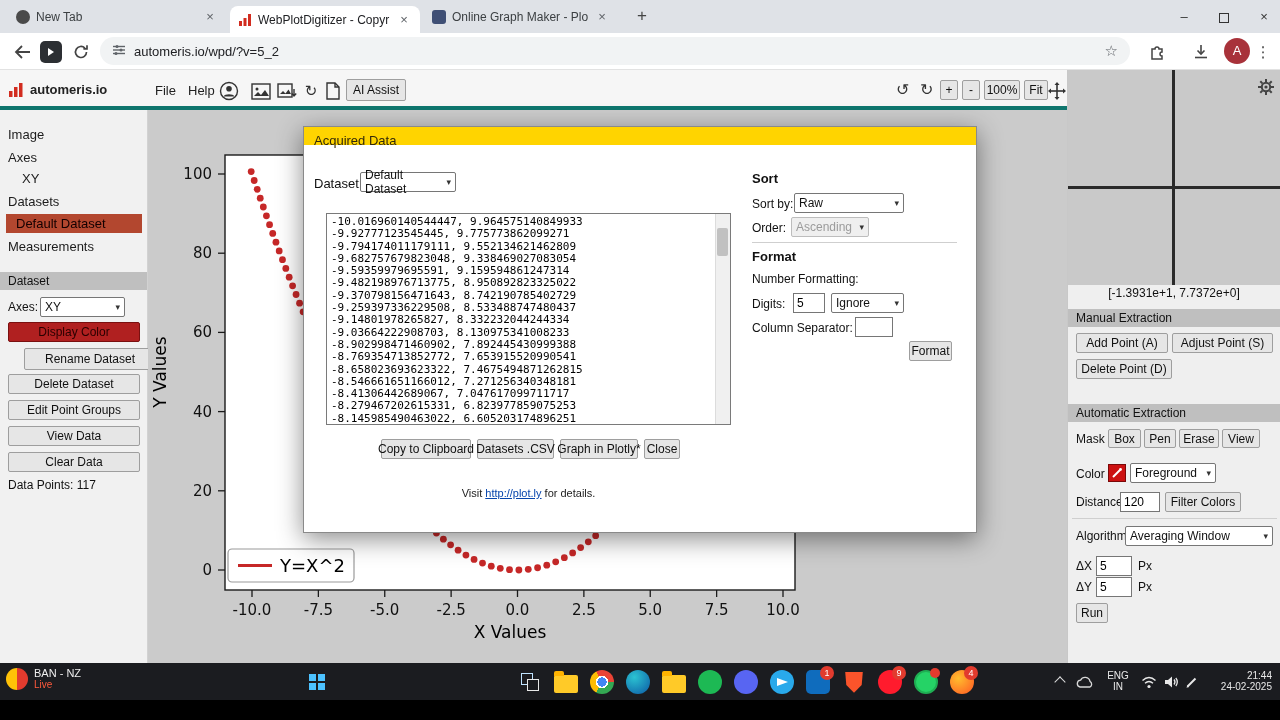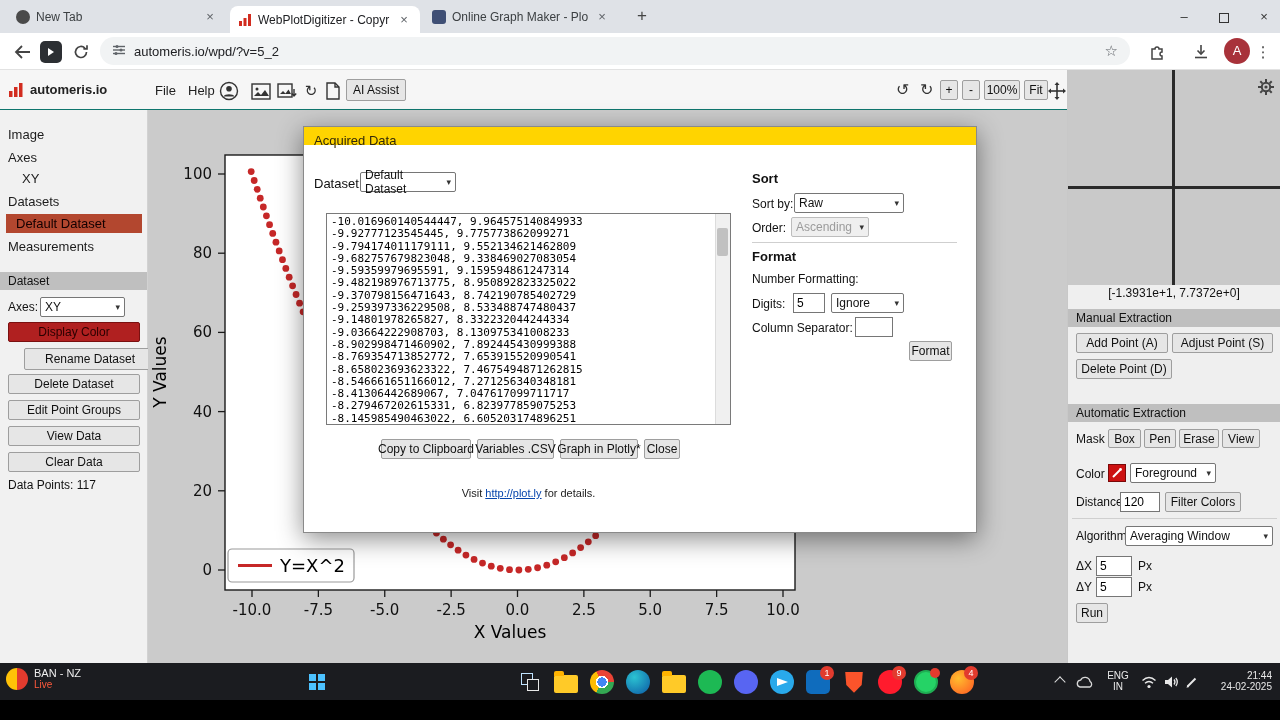--- a/index.html
+++ b/index.html
@@ -17,21 +17,21 @@
   .favicon{width:14px;height:14px;flex:0 0 auto}
   .newtab-btn{position:absolute;top:5px;width:24px;height:24px;text-align:center;line-height:22px;font-size:17px;color:#444;border-radius:50%}
   .wctl{position:absolute;top:0;height:33px;width:40px;text-align:center;line-height:33px;color:#333;font-size:13px}
   .btoolbar{left:0;top:33px;width:1280px;height:37px;background:#fff;border-bottom:1px solid #e2e2e2}
   .navico{position:absolute;top:8px;width:22px;height:22px;display:flex;align-items:center;justify-content:center}
   .urlbar{position:absolute;left:100px;top:4px;width:1030px;height:28px;background:#f1f3f4;border-radius:14px;display:flex;align-items:center;padding:0 12px;font-size:13px;color:#202124}
   .urlbar .url{flex:1;margin-left:8px}
   .avatar{position:absolute;left:1224px;top:5px;width:26px;height:26px;border-radius:50%;background:#a8323a;color:#fff;font-size:13px;text-align:center;line-height:26px}
 
   
-  .apptoolbar{left:0;top:70px;width:1067px;height:40px;background:#f6f6f6;border-bottom:1px solid #0f766e}
+  .apptoolbar{left:0;top:70px;width:1067px;height:40px;background:#f6f6f6;border-bottom:4px solid #0f766e}
   .brandtxt{position:absolute;left:30px;top:12px;font-size:13px;font-weight:bold;color:#222}
   .menuitem{position:absolute;top:13px;font-size:13px;color:#222}
   .toolico{position:absolute;top:10px;width:22px;height:22px;display:flex;align-items:center;justify-content:center}
   .btn{position:absolute;display:flex;align-items:center;justify-content:center;background:#e6e6e6;border:1px solid #9e9e9e;border-radius:2px;font-size:12px;color:#111;white-space:nowrap}
   .undoredo{position:absolute;top:10px;font-size:16px;color:#333}
 
   
   .sidebar{left:0;top:110px;width:148px;height:573px;background:#f1f1f1;border-right:1px solid #d2d2d2}
   .titem{position:absolute;left:8px;font-size:13px;color:#1c1c1c;white-space:nowrap}
   .hl{left:6px;width:136px;background:#b3472f;color:#140000;padding:2px 0 2px 10px}
@@ -489,21 +489,21 @@
 -8.769354713852772, 7.653915520990541
 -8.658023693623322, 7.4675494871262815
 -8.546661651166012, 7.271256340348181
 -8.41306442689067, 7.047617099711717
 -8.279467202615331, 6.823977859075253
 -8.145985490463022, 6.605203174896251</textarea>
     <div class="fsb-track"></div>
     <div class="fsb-thumb"></div>
 
     <div class="btn" style="left:77px;top:312px;width:90px;height:20px">Copy to Clipboard</div>
-    <div class="btn" style="left:173px;top:312px;width:77px;height:20px">Variables .CSV</div>
+    <div class="btn" style="left:173px;top:312px;width:77px;height:20px">Datasets .CSV</div>
     <div class="btn" style="left:256px;top:312px;width:78px;height:20px">Graph in Plotly*</div>
     <div class="btn" style="left:340px;top:312px;width:36px;height:20px">Close</div>
 
     <div class="center-note" style="top:360px;font-size:11px">
       <span>Visit </span><a class="link">http://plot.ly</a><span> for details.</span>
     </div>
 
     <span class="lbl bold13" style="left:448px;top:44px">Sort</span>
     <span class="lbl" style="left:448px;top:70px">Sort by:</span>
     <div class="sel" style="left:490px;top:66px;width:110px">

